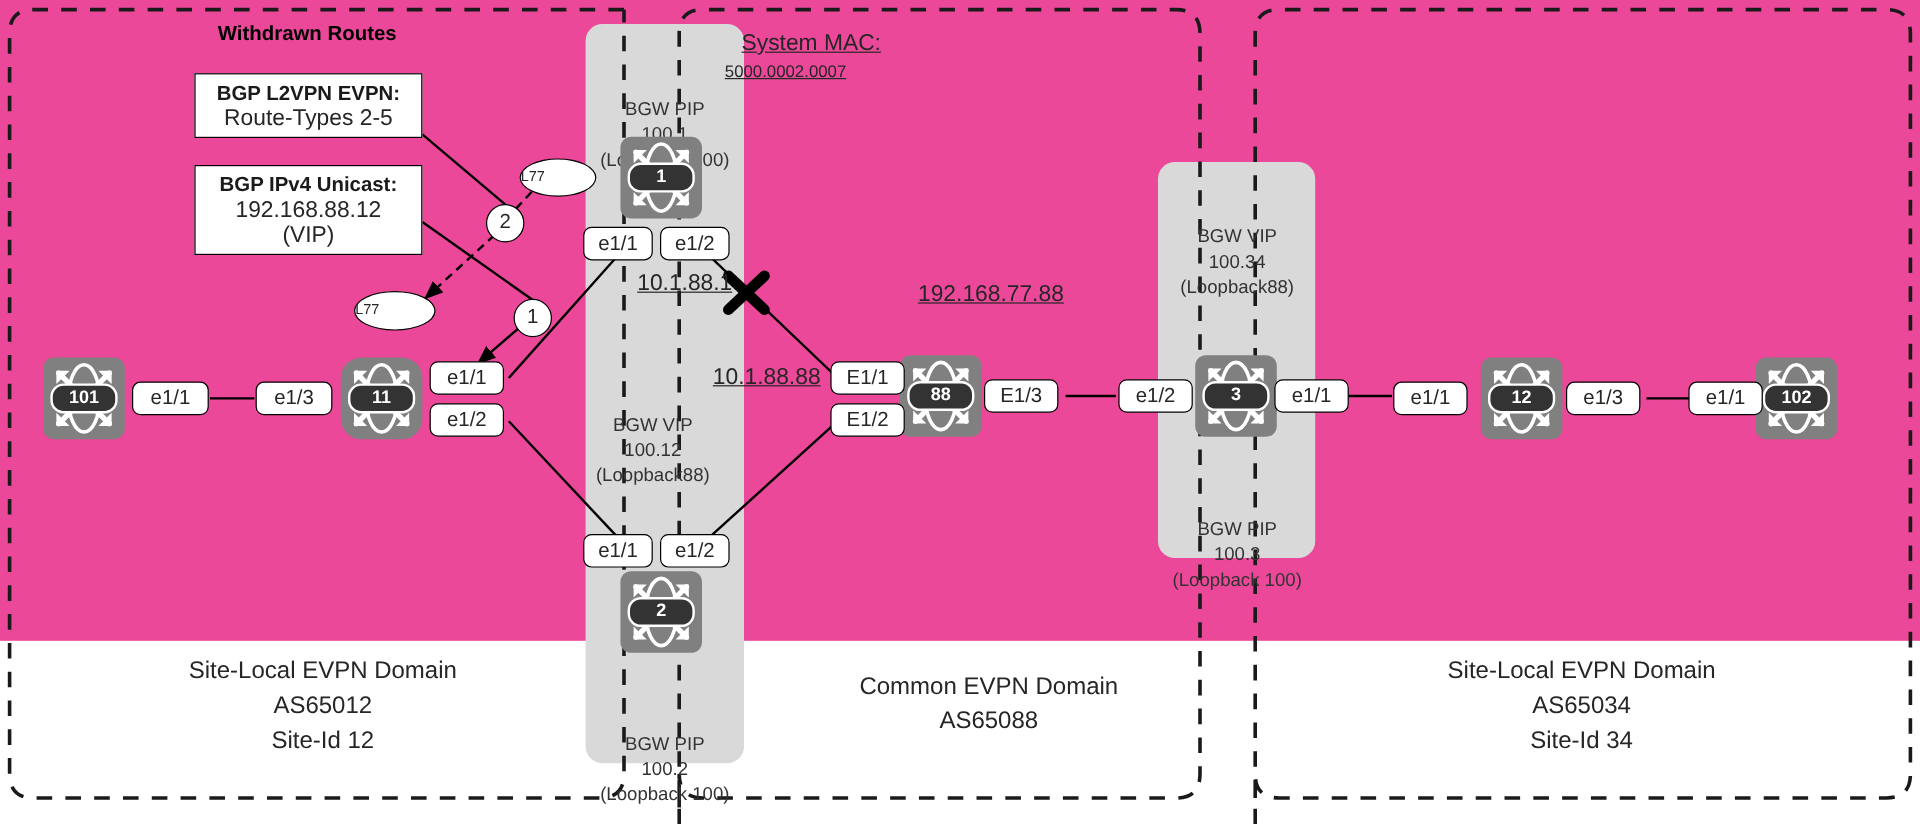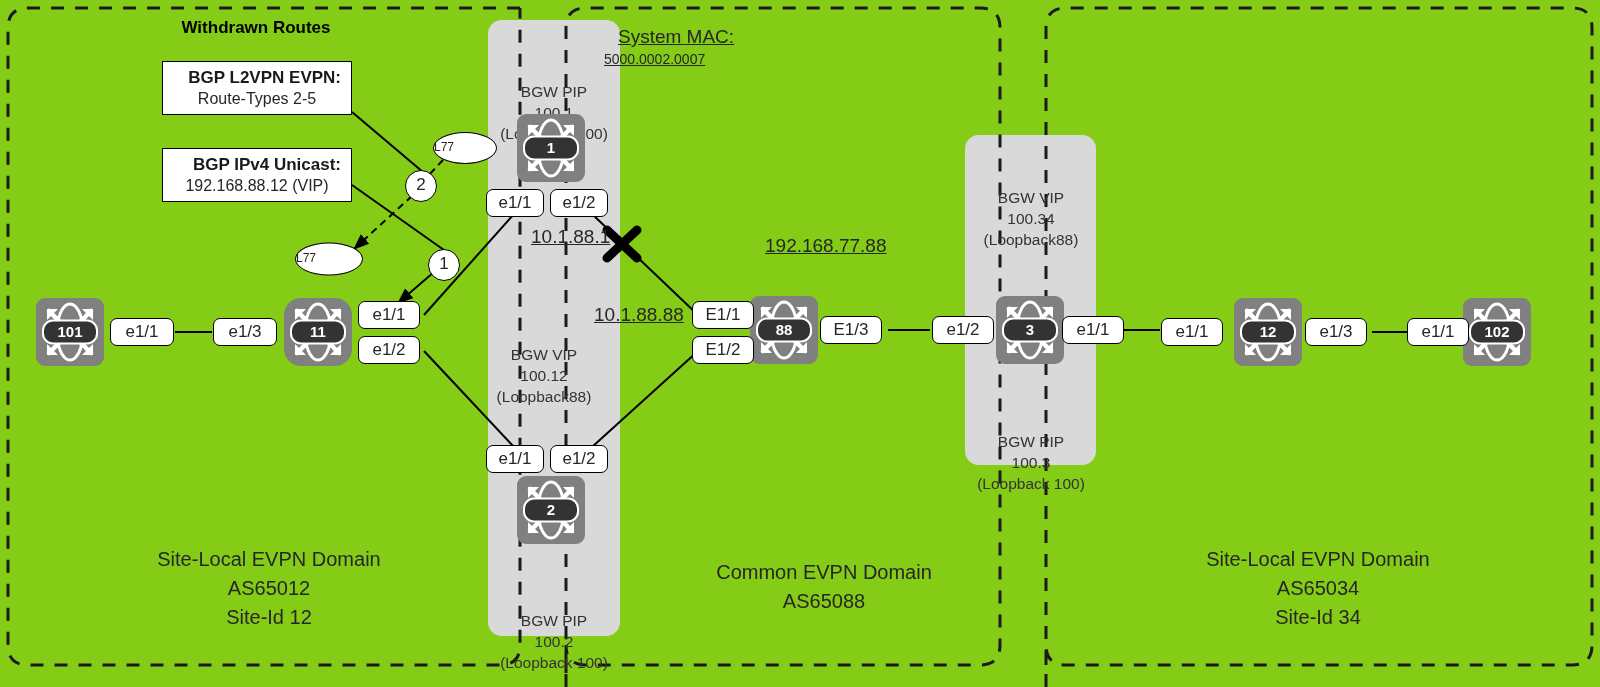--- a/index.html
+++ b/index.html
@@ -1,31 +1,31 @@
 <!DOCTYPE html>
 <html><head>
 <meta charset="utf-8">
 <style>
   html,body{margin:0;padding:0;background:#fff;}
   body{width:1600px;height:687px;font-family:"Liberation Sans",sans-serif;overflow:hidden;}
-  #stage{position:relative;width:1600px;height:687px;background:#84cc16;}
+  #stage{position:relative;width:1600px;height:534px;background:#ec4899;}
   svg.layer{position:absolute;left:0;top:0;width:1600px;height:687px;}
   .grayband{position:absolute;background:#d9d9d9;border-radius:14px;}
   .router{position:absolute;width:68px;height:68px;background:#808080;border-radius:9px;transform:translate(-50%,-50%);}
   .router .pill{position:absolute;left:50%;top:50%;transform:translate(-50%,-50%);
      background:#333333;border:2.5px solid #fff;border-radius:11px;
      min-width:44px;height:21px;line-height:19px;text-align:center;color:#fff;
      font-size:15px;font-weight:bold;padding:0 4px;z-index:3;}
   .ifbox{position:absolute;background:#fff;border:1.7px solid #000;border-radius:7px;
      height:28px;line-height:26px;text-align:center;font-size:17px;color:#262626;
      transform:translate(-50%,-50%);padding:0 8px;box-sizing:border-box;}
   .callout{position:absolute;background:#fff;border:1.6px solid #000;
      transform:translate(-50%,-50%);text-align:center;padding:5px 10px;box-sizing:border-box;}
-  .callout .l1{font-size:17px;font-weight:bold;color:#1a1a1a;line-height:21px;text-align:right;}
-  .callout .l2{font-size:16px;color:#262626;line-height:21px;}
+  .callout .l1{font-size:17px;font-weight:bold;color:#1a1a1a;line-height:21px;}
+  .callout .l2{font-size:19px;color:#262626;line-height:21px;}
   .lbl{position:absolute;font-size:17px;color:#262626;white-space:nowrap;text-decoration:underline;}
   .domlabel{position:absolute;text-align:center;font-size:20px;color:#262626;
      line-height:29px;transform:translateX(-50%);}
   .bandtxt{position:absolute;text-align:center;font-size:15.5px;color:#333;
      line-height:21px;transform:translateX(-50%);margin-top:44px;}
   .title{position:absolute;font-size:17px;font-weight:bold;color:#000;transform:translateX(-50%);}
   .ell{position:absolute;background:#fff;border:1.7px solid #000;border-radius:50%;
      transform:translate(-50%,-50%);text-align:left;font-size:12px;color:#262626;}
   .circ{position:absolute;background:#fff;border:1.7px solid #000;border-radius:50%;
      width:30px;height:30px;line-height:28px;text-align:center;font-size:17px;color:#262626;

